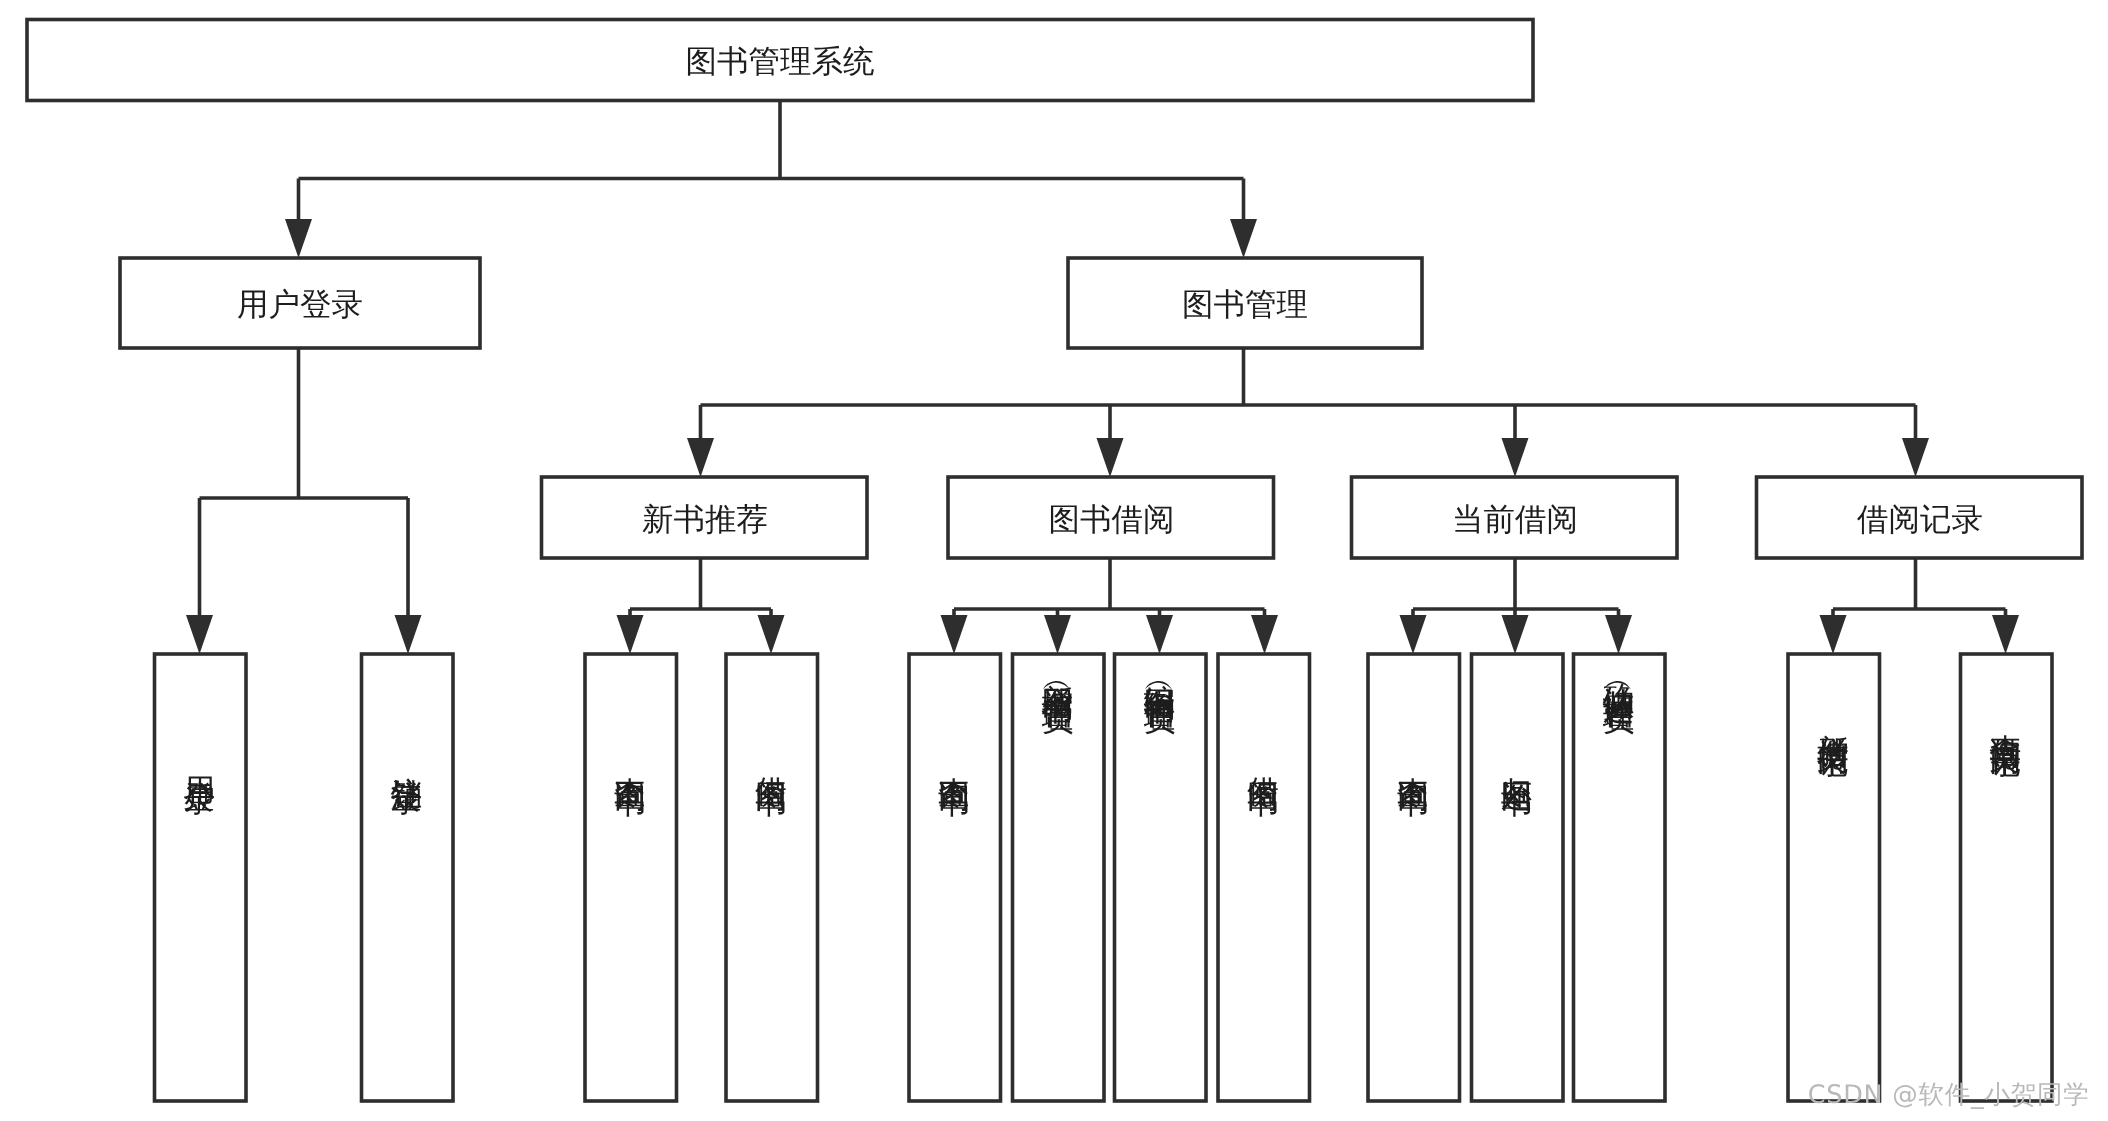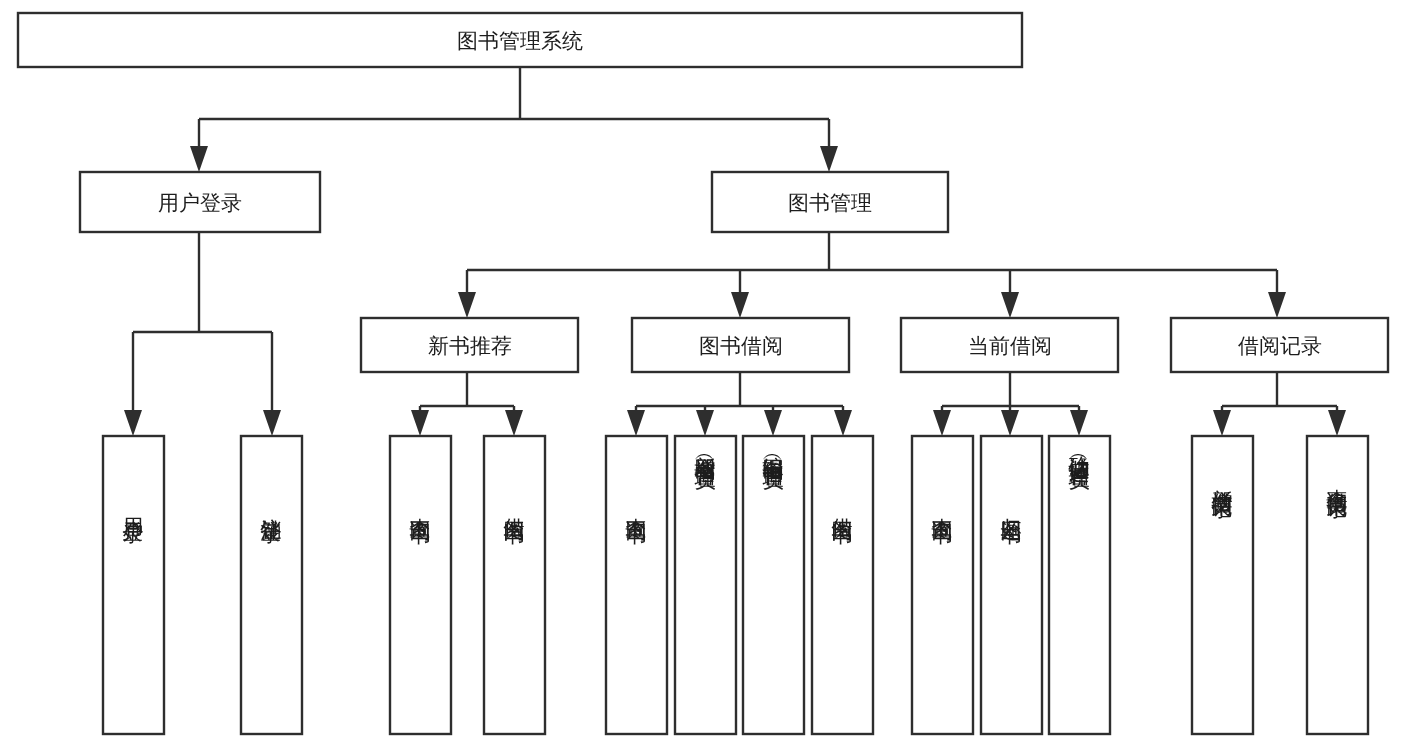--- a/index.html
+++ b/index.html
@@ -236,14 +236,15 @@
       <text class="node-label-v" x="1222" y="478">新增借阅记录</text>
     </g>
 
     <g>
       <rect class="node-box" x="1307" y="436" width="61" height="298"></rect>
       <text class="node-label-v" x="1337" y="478">查询借阅记录</text>
     </g>
 
   </svg>
 
+  <div class="watermark">CSDN @软件_小贺同学</div>
 
 </div>
 
 </body></html>

